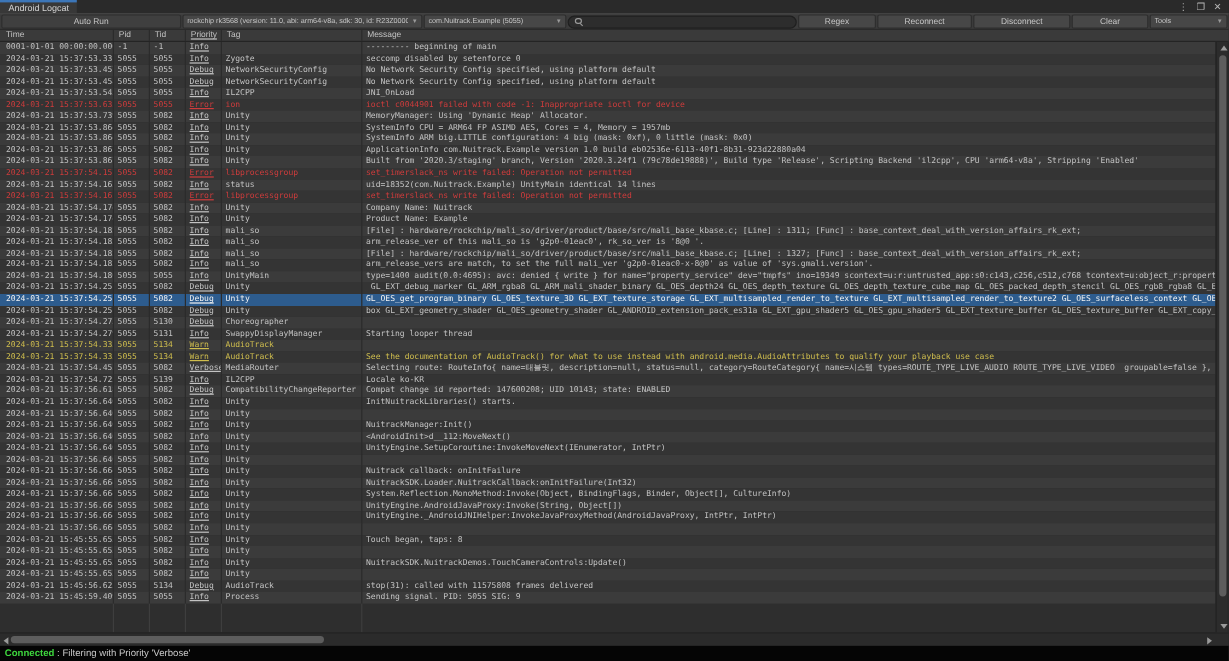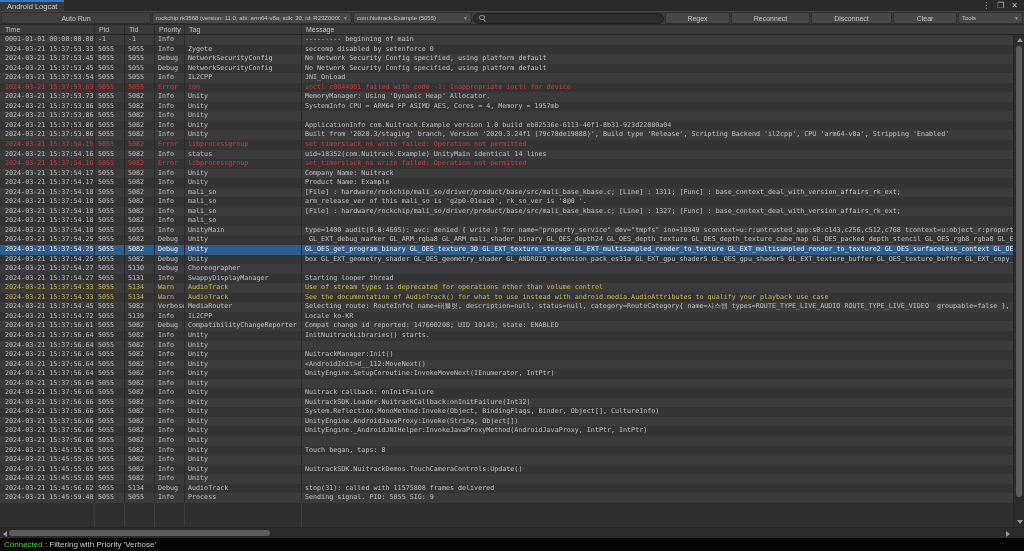--- a/index.html
+++ b/index.html
@@ -54,21 +54,21 @@
   .guides{position:absolute;inset:0;z-index:0;}
   .guide{position:absolute;top:0;bottom:0;width:1px;background:#3e3e3e;}
   .rows{position:relative;z-index:1;}
   .row{display:flex;height:9.56px;line-height:9.6px;font-family:"DejaVu Sans Mono",monospace;
        font-size:6.7px;color:var(--txt);background:var(--row-even);}
   .row.odd{background:var(--row-odd);}
   .row.lvl-error{color:var(--error);}
   .row.lvl-warn{color:var(--warn);}
   .row.selected{background:var(--sel);color:#f2f2f2;}
   .cell{padding-left:3px;border-right:1px solid #2b2b2b;overflow:hidden;white-space:pre;flex:none;}
-  .c0{width:95px;padding-left:5px;} .c1{width:30px;} .c2{width:30px;} .c3{width:30px;}
+  .c0{width:95px;padding-left:5px;} .c1{width:30px;} .c2{width:30px;} .c3{width:30px;text-decoration:underline;}
   .c4{width:117px;} .c5{flex:1 1 auto;border-right:none;}
 
   
   .vscroll{position:absolute;right:1px;top:10px;width:10px;height:492px;background:#2c2c2c;
        border-left:1px solid #242424;z-index:3;}
   .vthumb{position:absolute;left:2px;top:11px;width:6px;height:451px;background:#5d5d5d;border-radius:3px;}
   .arr{position:absolute;width:0;height:0;}
   .arr-up{left:2.5px;top:3px;border-left:3px solid transparent;border-right:3px solid transparent;
        border-bottom:4px solid #9a9a9a;}
   .arr-down{left:2.5px;bottom:3px;border-left:3px solid transparent;border-right:3px solid transparent;
@@ -76,21 +76,21 @@
   .hscroll{height:11px;background:#2b2b2b;border-top:1px solid #242424;position:relative;flex:none;}
   .hthumb{position:absolute;left:9px;top:2px;width:261px;height:6px;background:#5d5d5d;border-radius:3px;}
   .arr-left{left:3px;top:3px;border-top:3px solid transparent;border-bottom:3px solid transparent;
        border-right:4px solid #9a9a9a;}
   .arr-right{right:14px;top:3px;border-top:3px solid transparent;border-bottom:3px solid transparent;
        border-left:4px solid #9a9a9a;}
 
   
   .statusbar{height:13px;background:#050505;color:#c8c8c8;font-size:8px;display:flex;
        align-items:center;padding-left:4px;flex:none;white-space:pre;}
-  .conn{color:var(--green);font-weight:normal;}
+  .conn{color:var(--green);font-weight:bold;}
   .restore-glyph{font-size:8px;}
 </style>
 </head>
 <body>
 
 <div class="window">
 
   <div class="tabbar">
     <div class="tab">
       <span>Android Logcat</span>
@@ -217,20 +217,21 @@
             <div class="cell c3">Info</div>
             <div class="cell c4">Unity</div>
             <div class="cell c5">SystemInfo CPU = ARM64 FP ASIMD AES, Cores = 4, Memory = 1957mb</div>
           </div>
           <div class="row lvl-info">
             <div class="cell c0">2024-03-21 15:37:53.864</div>
             <div class="cell c1">5055</div>
             <div class="cell c2">5082</div>
             <div class="cell c3">Info</div>
             <div class="cell c4">Unity</div>
+            <div class="cell c5">SystemInfo ARM big.LITTLE configuration: 4 big (mask: 0xf), 0 little (mask: 0x0)</div>
           </div>
           <div class="row lvl-info odd">
             <div class="cell c0">2024-03-21 15:37:53.867</div>
             <div class="cell c1">5055</div>
             <div class="cell c2">5082</div>
             <div class="cell c3">Info</div>
             <div class="cell c4">Unity</div>
             <div class="cell c5">ApplicationInfo com.Nuitrack.Example version 1.0 build eb02536e-6113-40f1-8b31-923d22880a04</div>
           </div>
           <div class="row lvl-info">
@@ -304,20 +305,21 @@
             <div class="cell c3">Info</div>
             <div class="cell c4">mali_so</div>
             <div class="cell c5">[File] : hardware/rockchip/mali_so/driver/product/base/src/mali_base_kbase.c; [Line] : 1327; [Func] : base_context_deal_with_version_affairs_rk_ext;</div>
           </div>
           <div class="row lvl-info odd">
             <div class="cell c0">2024-03-21 15:37:54.182</div>
             <div class="cell c1">5055</div>
             <div class="cell c2">5082</div>
             <div class="cell c3">Info</div>
             <div class="cell c4">mali_so</div>
+            <div class="cell c5">arm_release_vers are match, to set the full mali_ver 'g2p0-01eac0-x-8@0' as value of 'sys.gmali.version'.</div>
           </div>
           <div class="row lvl-info">
             <div class="cell c0">2024-03-21 15:37:54.180</div>
             <div class="cell c1">5055</div>
             <div class="cell c2">5055</div>
             <div class="cell c3">Info</div>
             <div class="cell c4">UnityMain</div>
             <div class="cell c5">type=1400 audit(0.0:4695): avc: denied { write } for name="property_service" dev="tmpfs" ino=19349 scontext=u:r:untrusted_app:s0:c143,c256,c512,c768 tcontext=u:object_r:property_socket:s0 tclass=so</div>
           </div>
           <div class="row lvl-debug odd">
@@ -358,21 +360,20 @@
             <div class="cell c3">Info</div>
             <div class="cell c4">SwappyDisplayManager</div>
             <div class="cell c5">Starting looper thread</div>
           </div>
           <div class="row lvl-warn">
             <div class="cell c0">2024-03-21 15:37:54.333</div>
             <div class="cell c1">5055</div>
             <div class="cell c2">5134</div>
             <div class="cell c3">Warn</div>
             <div class="cell c4">AudioTrack</div>
-            <div class="cell c5">Use of stream types is deprecated for operations other than volume control</div>
           </div>
           <div class="row lvl-warn odd">
             <div class="cell c0">2024-03-21 15:37:54.333</div>
             <div class="cell c1">5055</div>
             <div class="cell c2">5134</div>
             <div class="cell c3">Warn</div>
             <div class="cell c4">AudioTrack</div>
             <div class="cell c5">See the documentation of AudioTrack() for what to use instead with android.media.AudioAttributes to qualify your playback use case</div>
           </div>
           <div class="row lvl-verbose">

